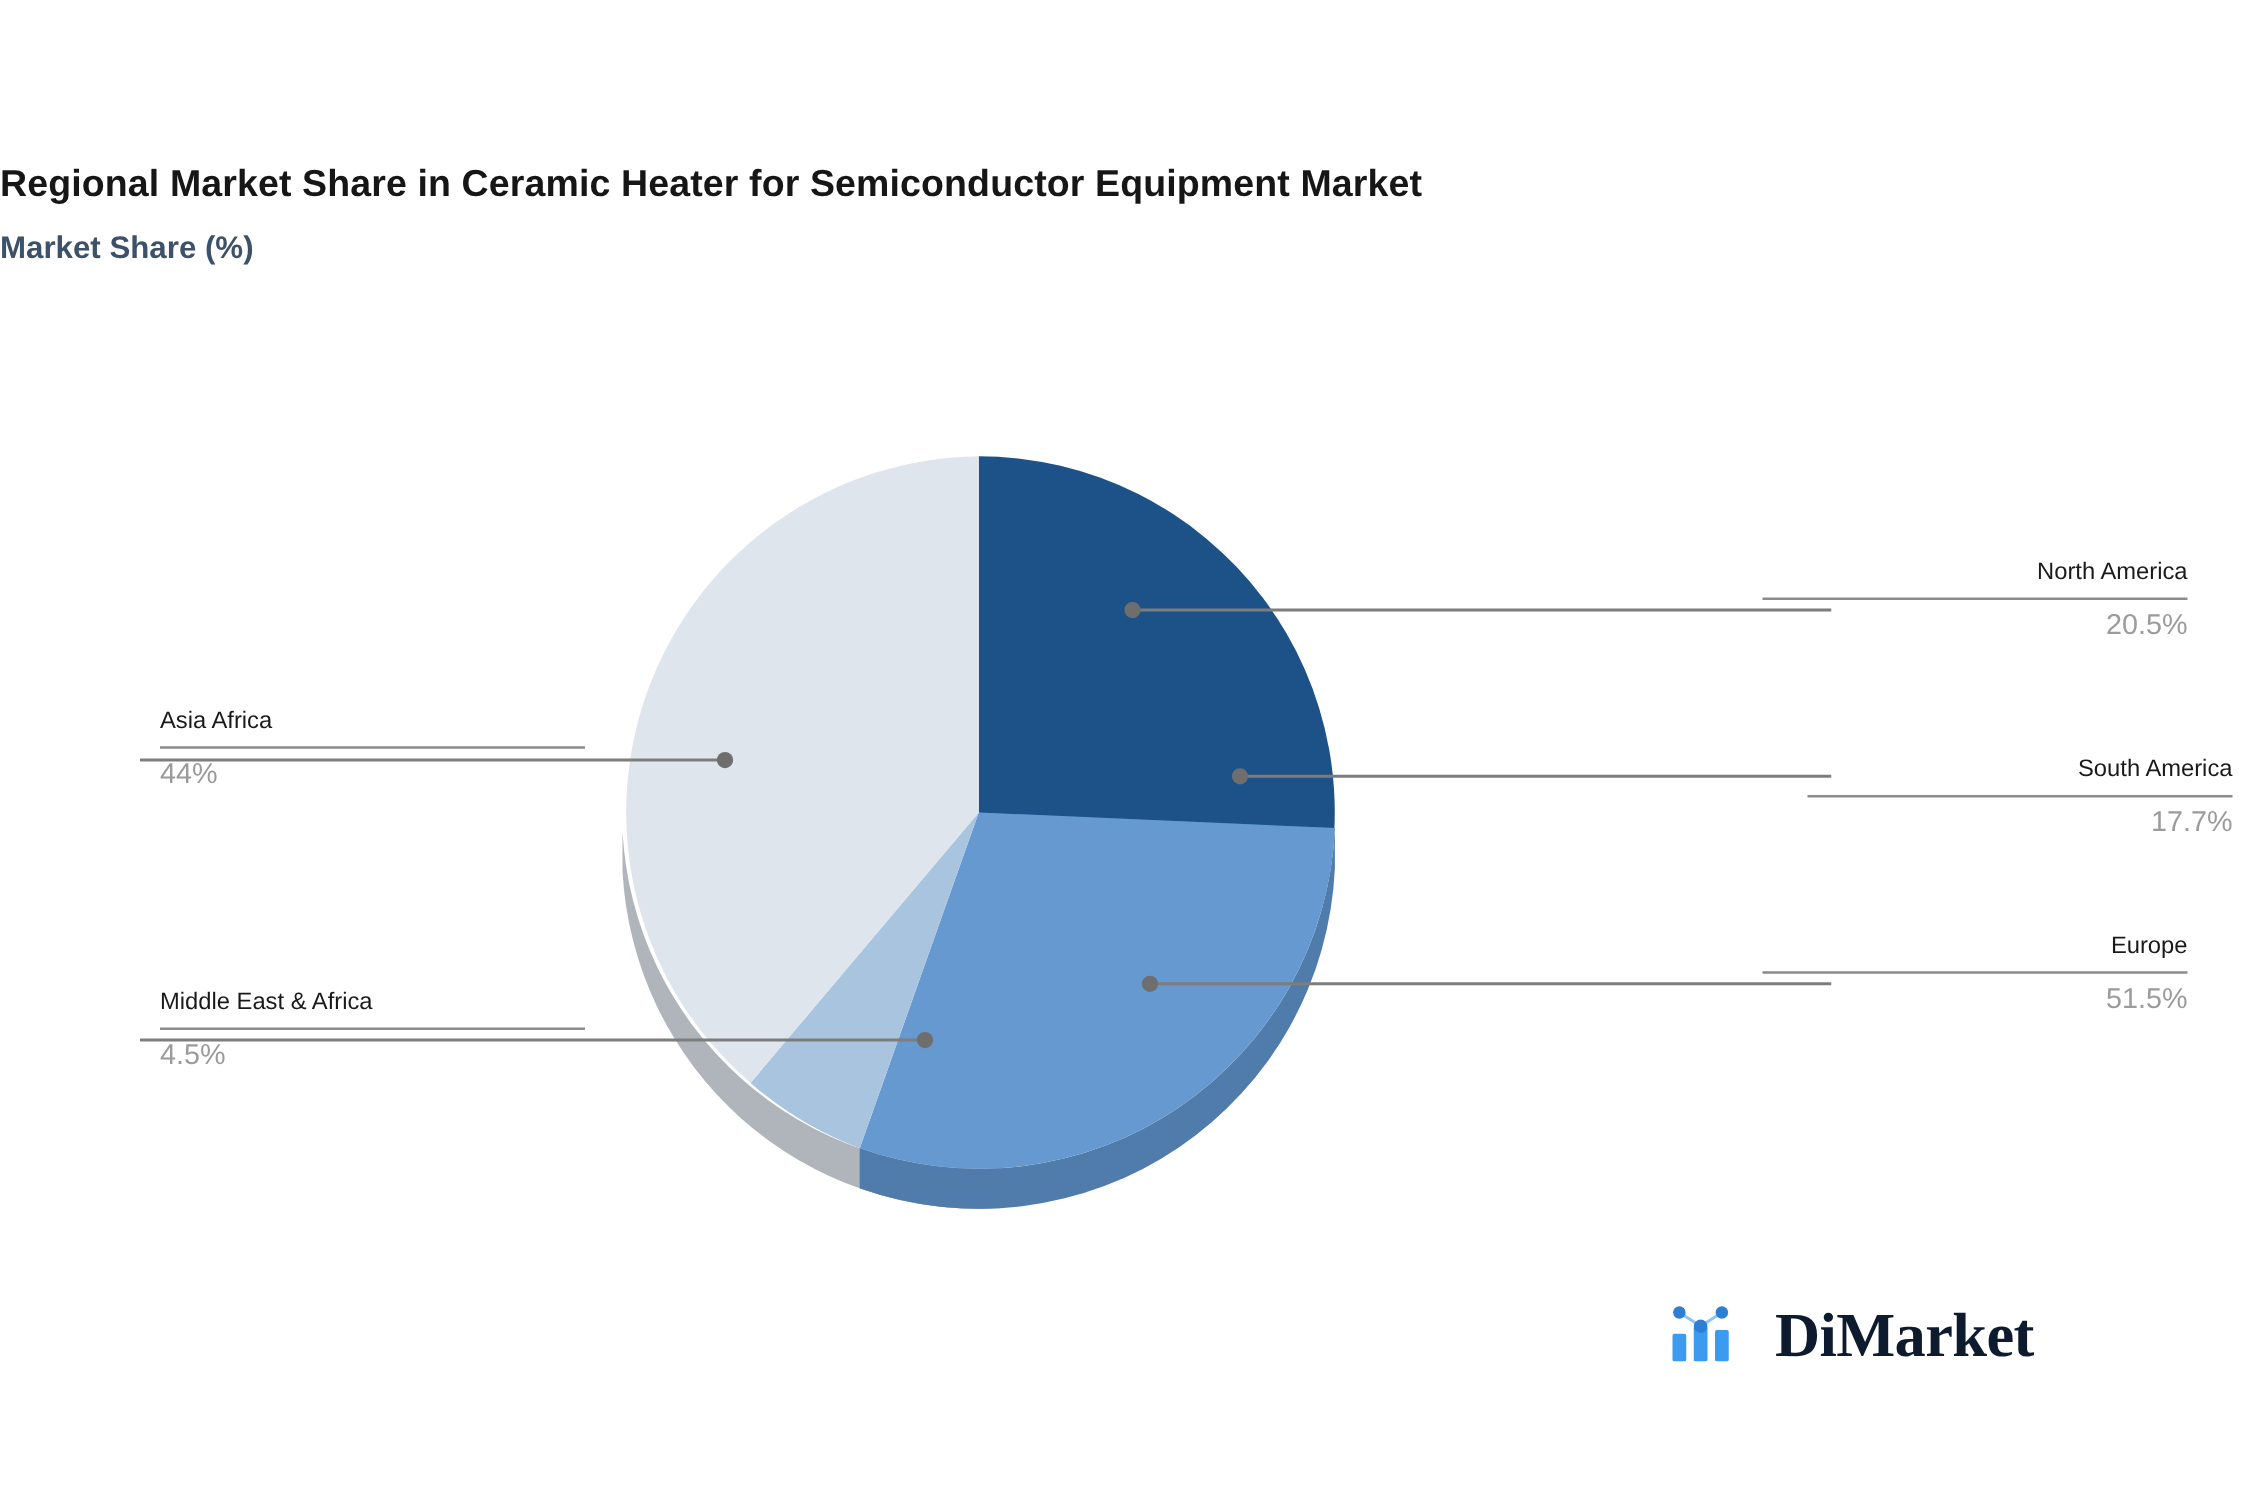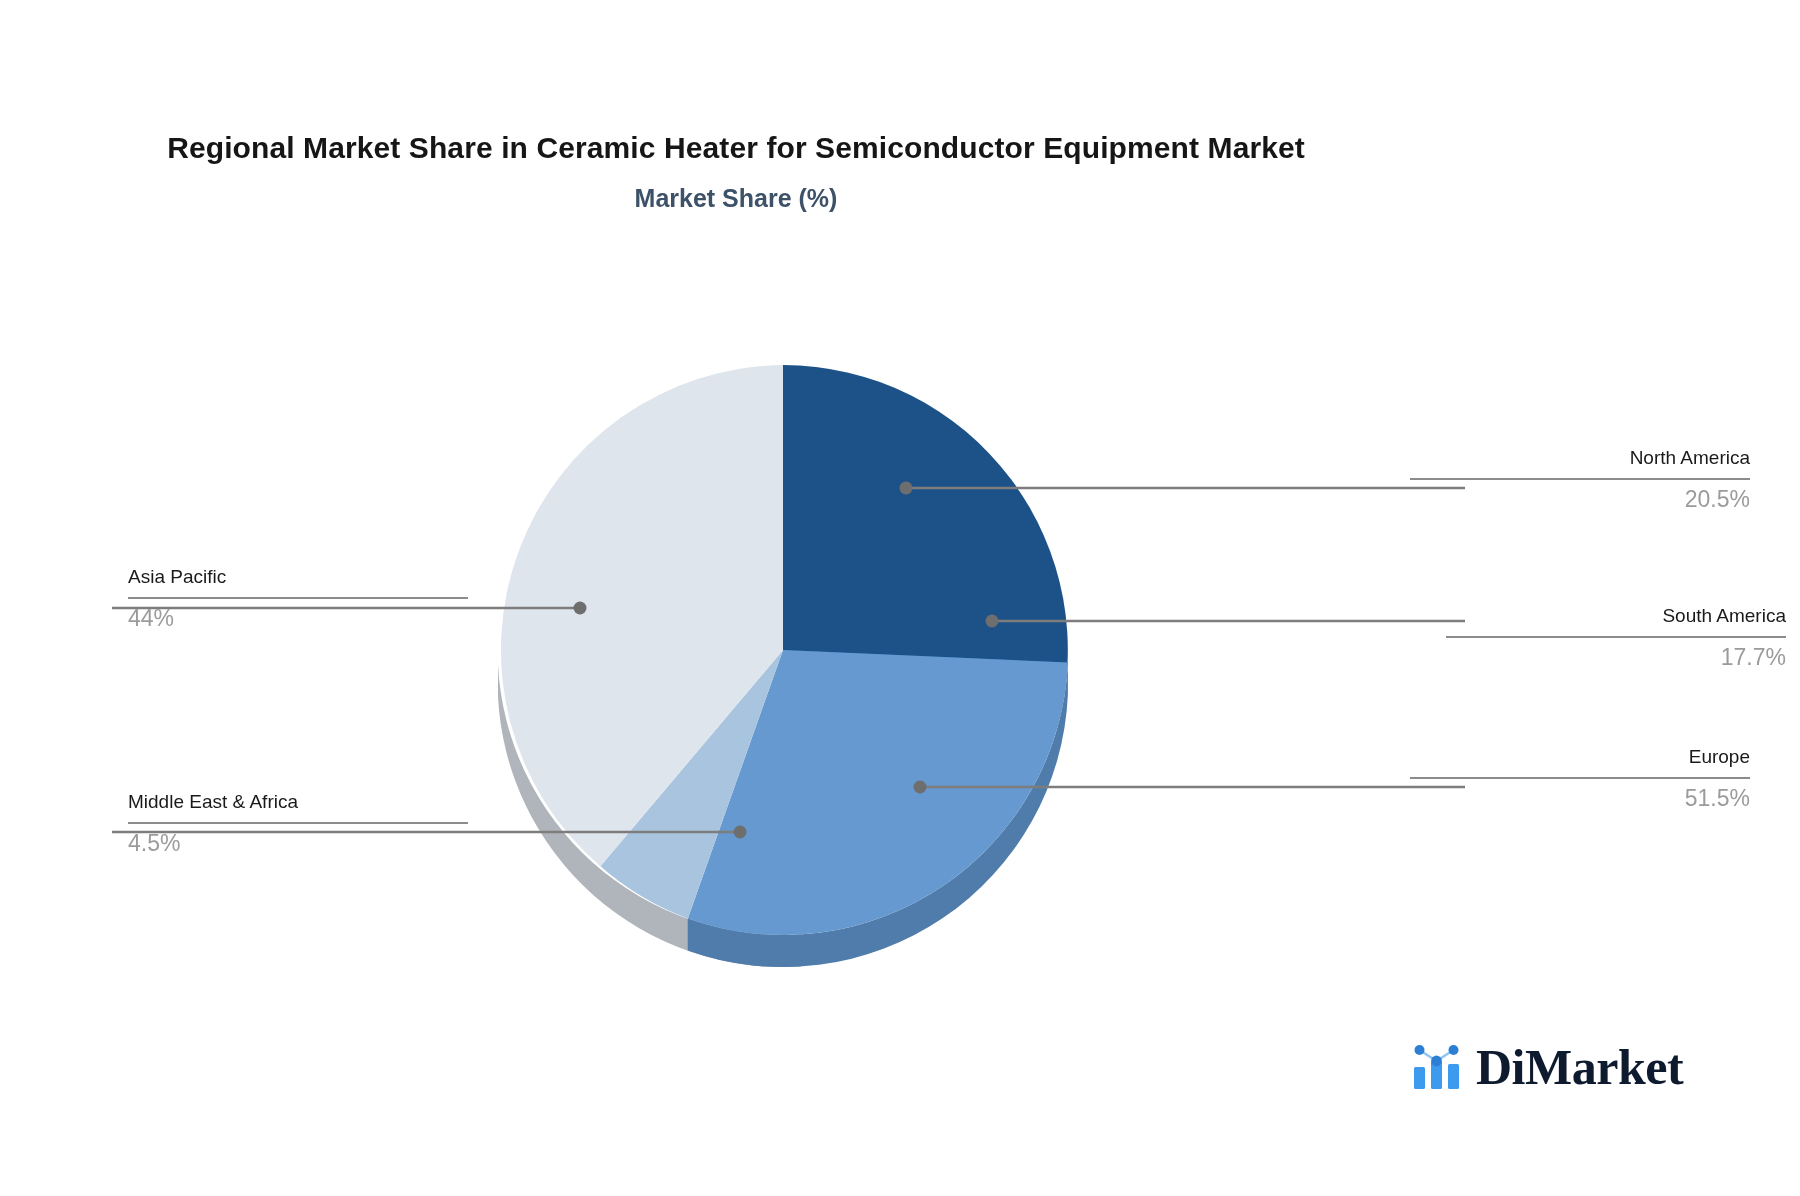--- a/index.html
+++ b/index.html
@@ -20,21 +20,20 @@
     inset: 0;
     background: #ffffff;
   }
 
   
   .title-block {
     position: absolute;
     top: 128px;
     left: 0;
     width: 1472px;
-    text-align: center;
   }
   .chart-title {
     font-size: 30px;
     font-weight: bold;
     color: #161616;
     letter-spacing: 0.1px;
     line-height: 40px;
     white-space: nowrap;
   }
   .chart-subtitle {
@@ -84,25 +83,25 @@
 
   .c-na  { left: 1410px; top: 443px; }
   .c-sa  { left: 1446px; top: 577px; margin-top: 24px; }
   .c-eu  { left: 1410px; top: 742px; }
   .c-ap  { left: 128px;  top: 562px; }
   .c-mea { left: 128px;  top: 787px; }
 
   
   .logo {
     position: absolute;
-    left: 1412px;
+    left: 1336px;
     top: 1040px;
     display: flex;
     align-items: center;
-    gap: 8px;
+    gap: 28px;
   }
   .logo-icon { display: block; }
   .logo-text {
     font-family: "Liberation Serif", "DejaVu Serif", serif;
     font-size: 50px;
     font-weight: bold;
     color: #0e1b2e;
     letter-spacing: -0.5px;
     line-height: 54px;
   }
@@ -184,21 +183,21 @@
     <div class="cl-value">17.7%</div>
   </div>
 
   <div class="callout right c-eu">
     <div class="cl-name">Europe</div>
     <div class="cl-rule"></div>
     <div class="cl-value">51.5%</div>
   </div>
 
   <div class="callout left c-ap">
-    <div class="cl-name">Asia Pacific</div>
+    <div class="cl-name">Asia Africa</div>
     <div class="cl-rule"></div>
     <div class="cl-value">44%</div>
   </div>
 
   <div class="callout left c-mea">
     <div class="cl-name">Middle East &amp; Africa</div>
     <div class="cl-rule"></div>
     <div class="cl-value">4.5%</div>
   </div>
 

